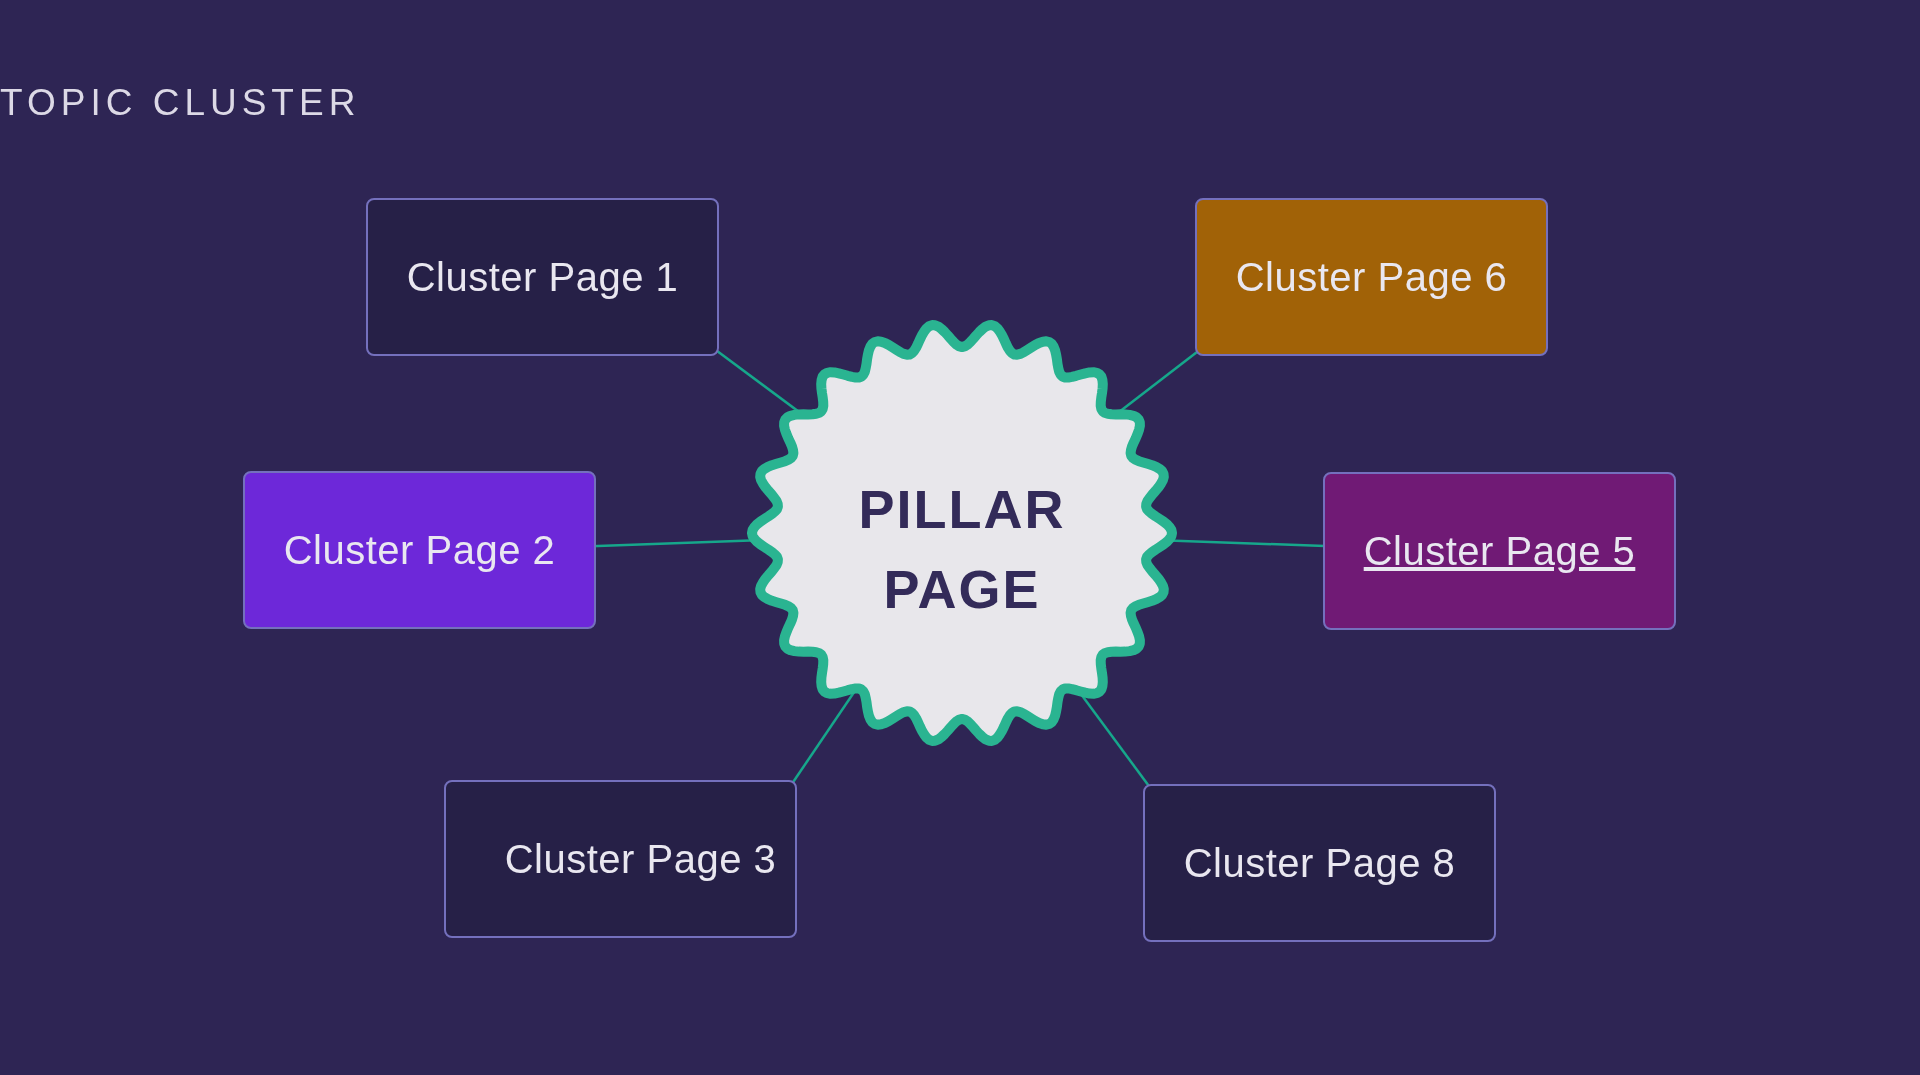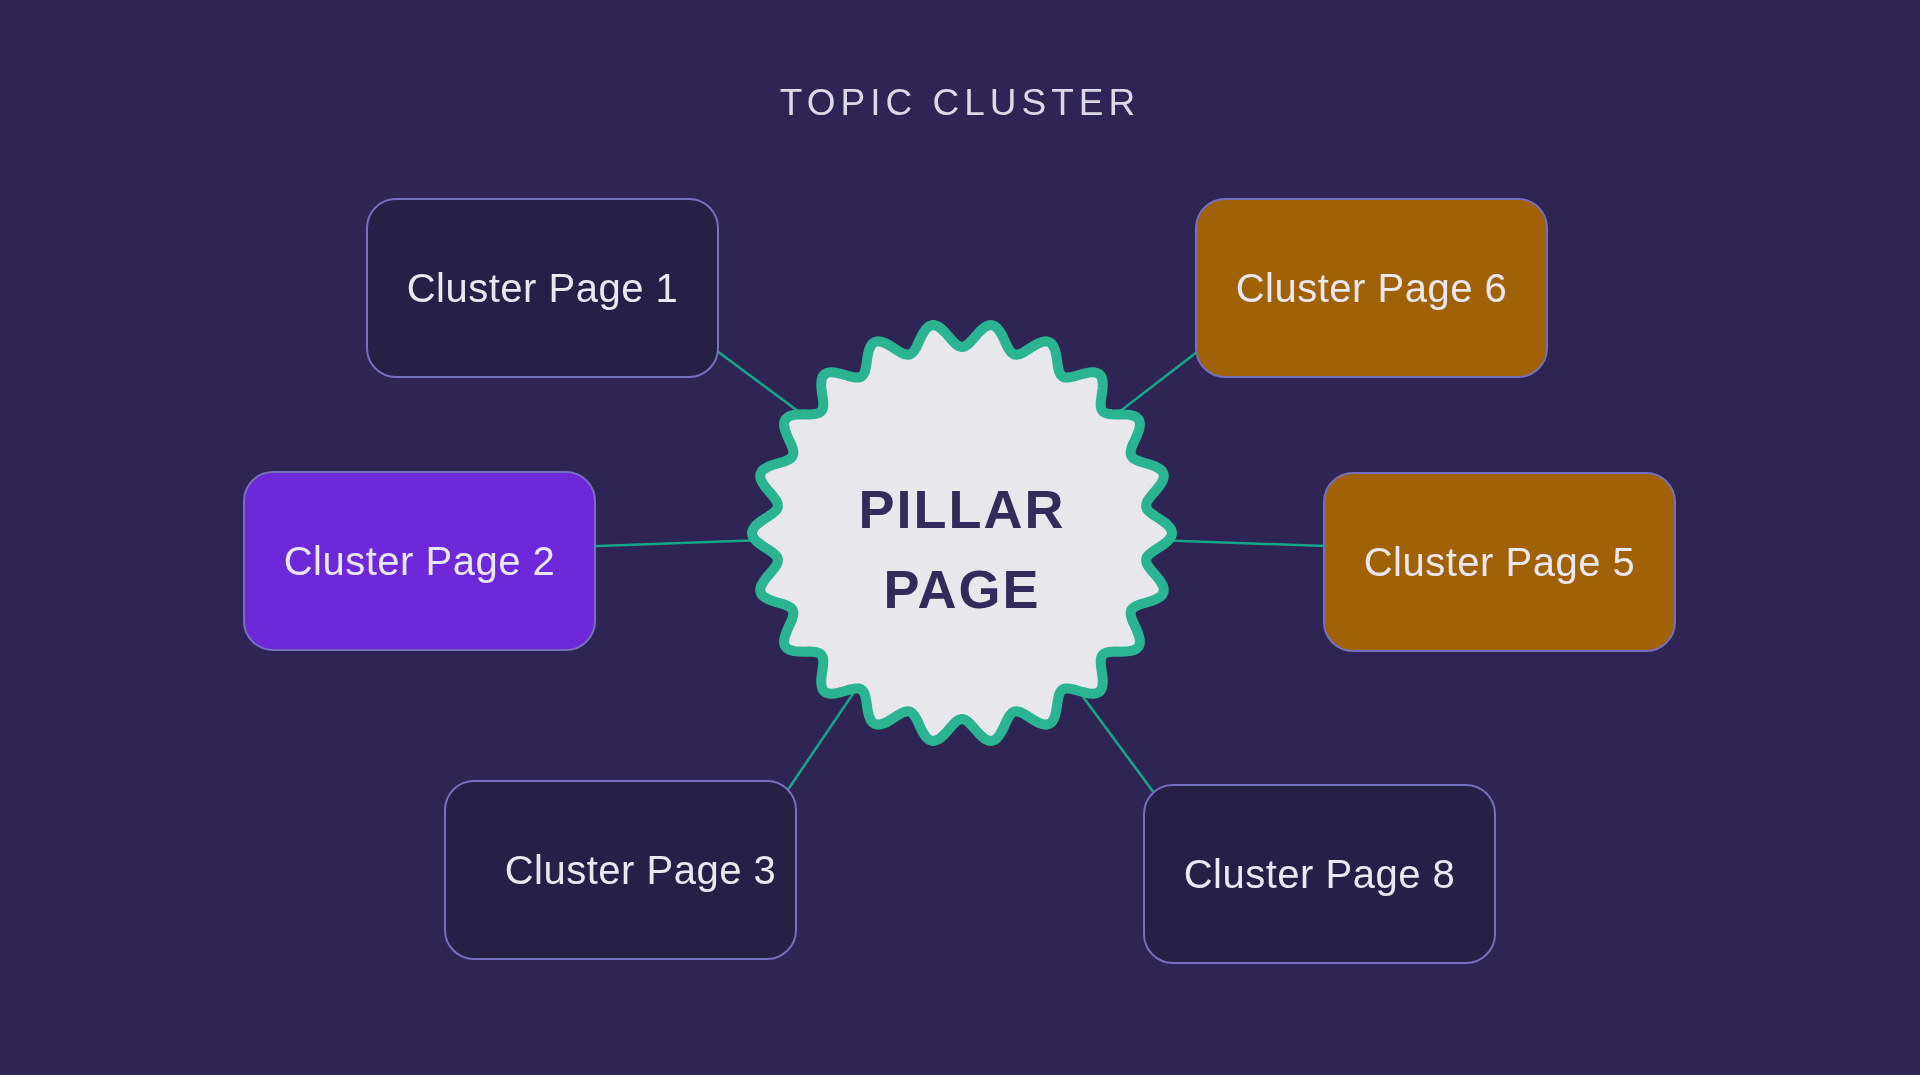--- a/index.html
+++ b/index.html
@@ -5,34 +5,34 @@
   html,body{margin:0;padding:0;background:#2e2554;}
   #canvas{
     position:relative;
     width:1920px;height:1075px;
     overflow:hidden;
     font-family:"Liberation Sans", sans-serif;
   }
   .title{
     position:absolute;
     left:0;top:84px;width:100%;
-    text-align:center;
+    text-align:left;
     font-size:37px;
     font-weight:400;
     letter-spacing:5px;
     line-height:1;
   }
   #diagram-svg{
     position:absolute;left:0;top:0;z-index:1;
   }
   .cluster-box{
     position:absolute;
-    width:353px;height:180px;
+    width:353px;height:158px;
     border:2px solid;
-    border-radius:30px;
+    border-radius:8px;
     box-sizing:border-box;
     display:flex;align-items:center;justify-content:center;
     z-index:2;
   }
   .cluster-box .label{
     font-size:40px;
     font-weight:400;
     letter-spacing:0.5px;
   }
   .c1{left:366px;top:198px;}
@@ -78,21 +78,21 @@
   </div>
   <div class="cluster-box c2" style="background: #6d28d9; border-color: rgb(116, 112, 189); color: rgb(233, 231, 240);">
     <span class="label">Cluster Page 2</span>
   </div>
   <div class="cluster-box c3" style="background: rgb(38, 32, 71); border-color: rgb(116, 112, 189); color: rgb(233, 231, 240);">
     <span class="label">Cluster Page 3</span>
   </div>
   <div class="cluster-box c4" style="background: rgb(38, 32, 71); border-color: rgb(116, 112, 189); color: rgb(233, 231, 240);">
     <span class="label">Cluster Page 8</span>
   </div>
-  <div class="cluster-box c5" style="background: #a16207; border-color: rgb(116, 112, 189); color: rgb(233, 231, 240);">
+  <div class="cluster-box c5" style="background: #701a75; border-color: rgb(116, 112, 189); color: rgb(233, 231, 240); text-decoration: underline;">
     <span class="label">Cluster Page 5</span>
   </div>
   <div class="cluster-box c6" style="background: #a16207; border-color: rgb(116, 112, 189); color: rgb(233, 231, 240);">
     <span class="label">Cluster Page 6</span>
   </div>
 
   <div class="pillar-label" style="color: rgb(51, 43, 89);">
     <div>PILLAR</div>
     <div>PAGE</div>
   </div>

